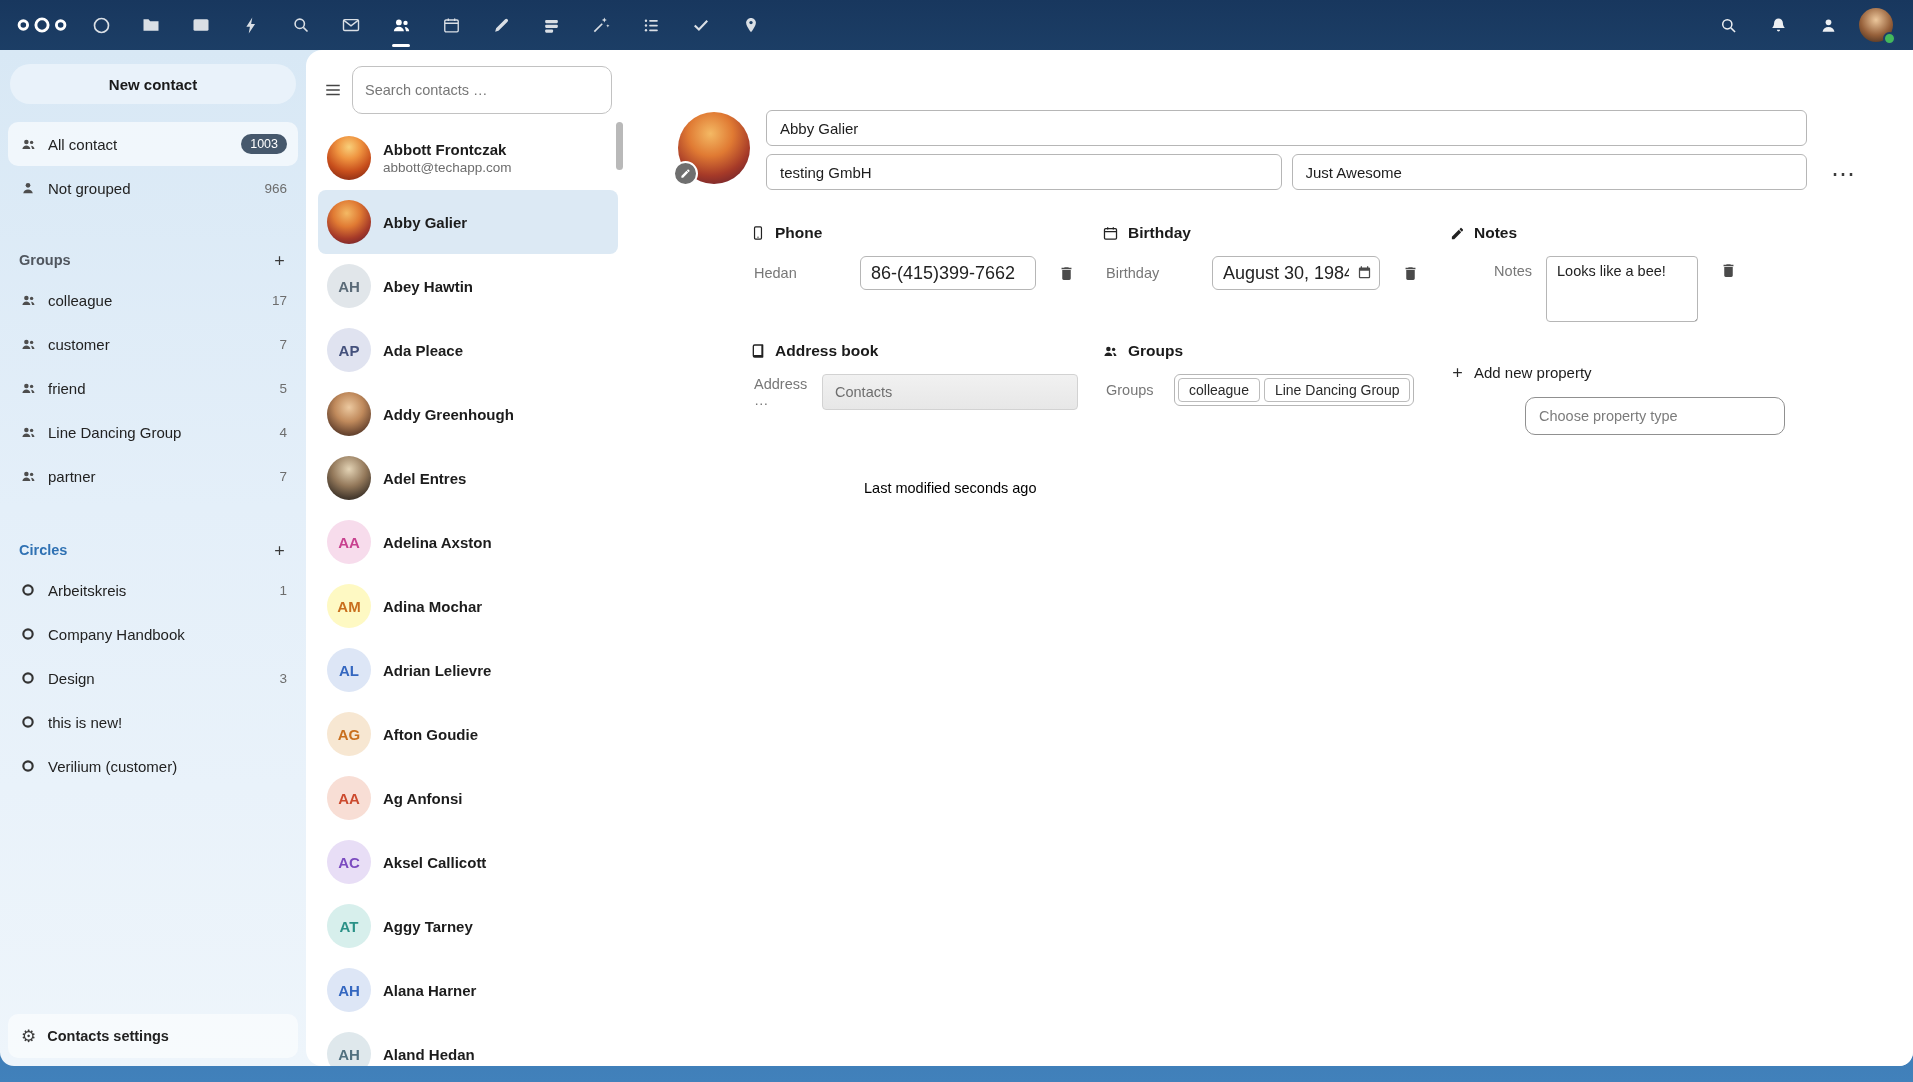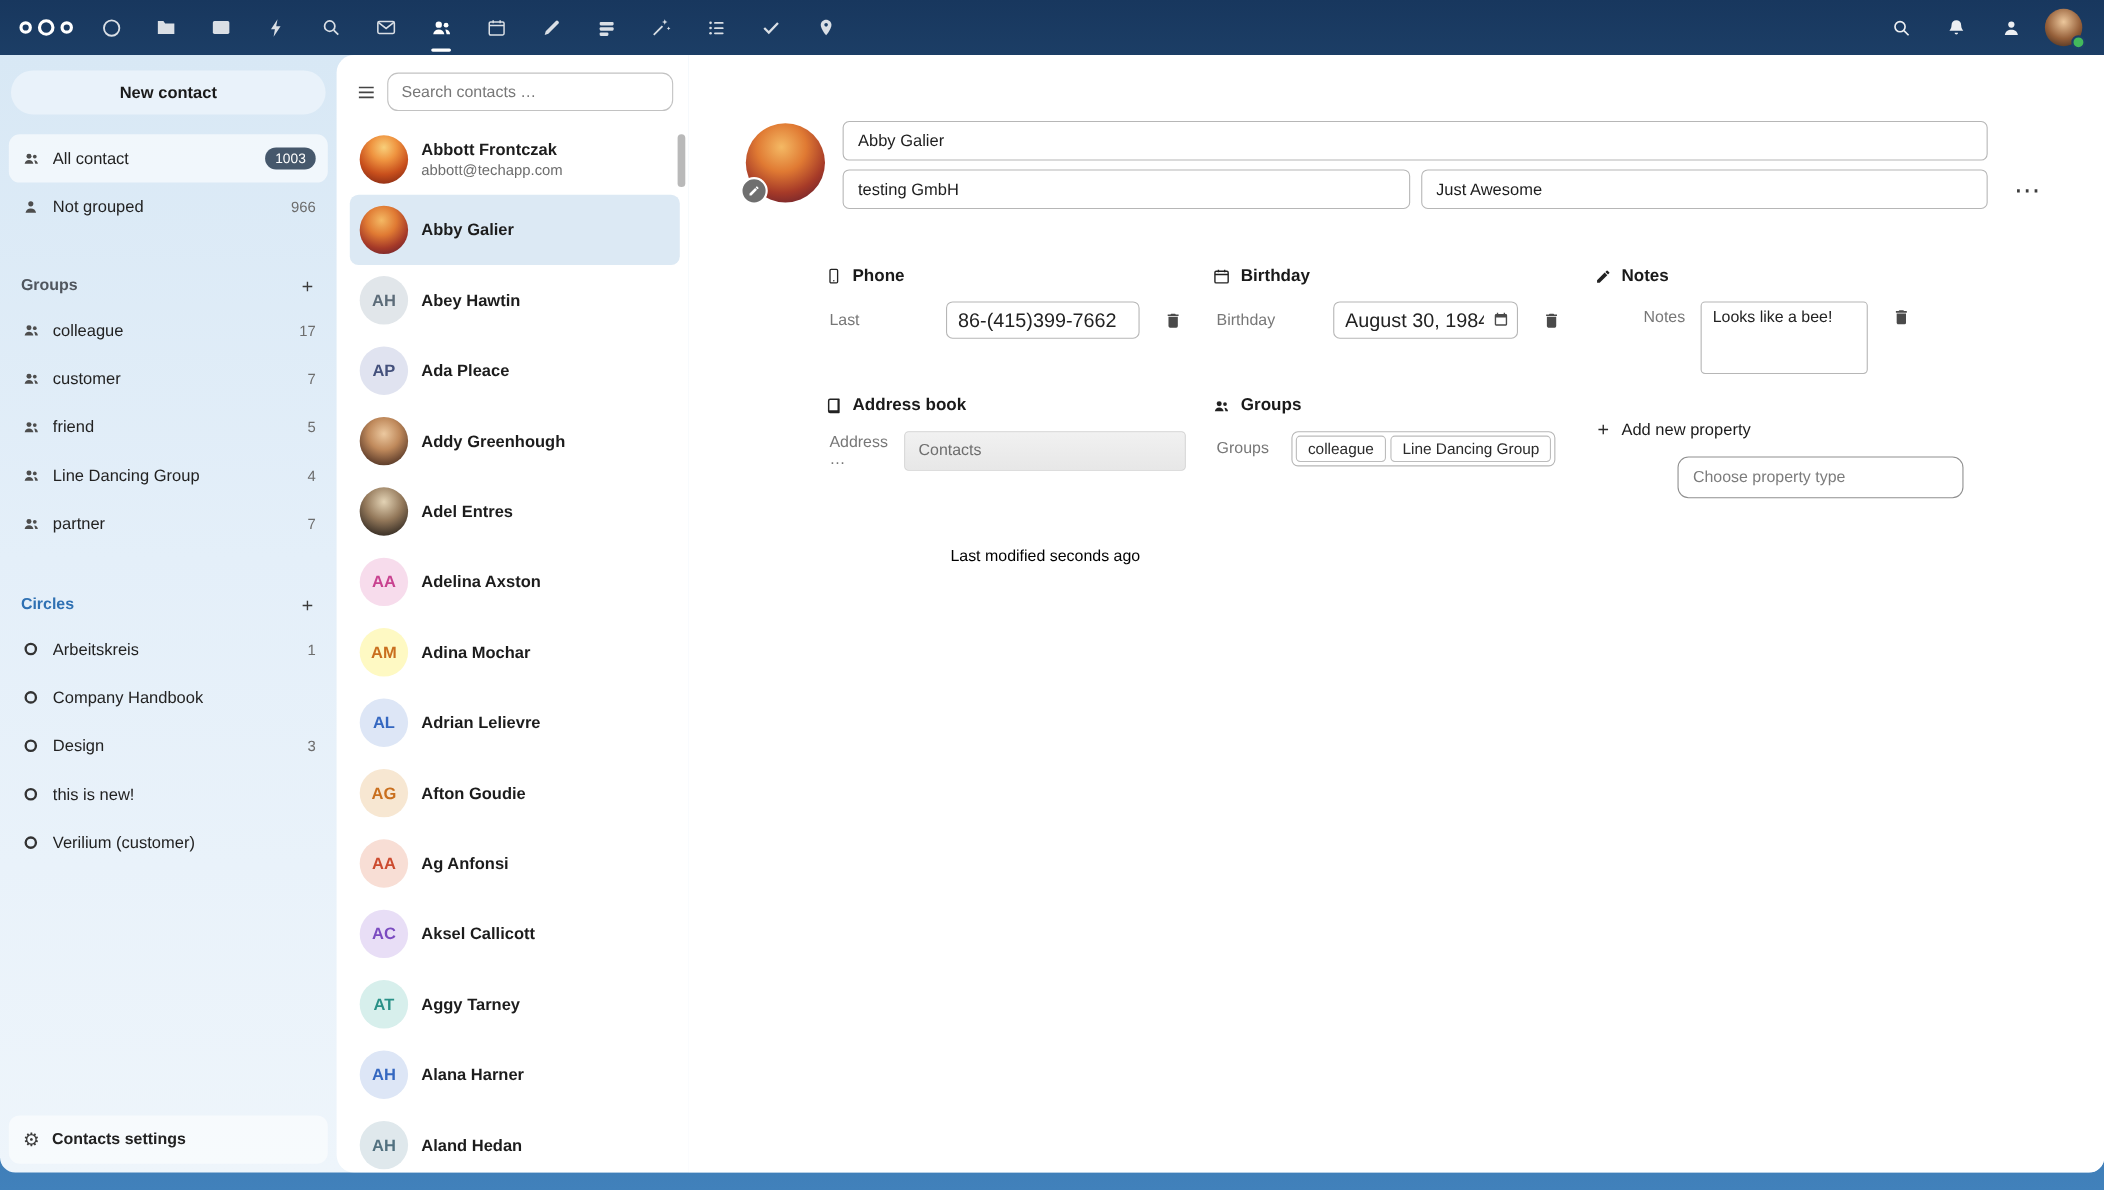--- a/index.html
+++ b/index.html
@@ -31,21 +31,21 @@
   .nav-count{margin-left:auto;font-size:13.5px;color:#6d6d6d}
   .badge{margin-left:auto;background:#46586c;color:#fff;font-size:12.5px;padding:3px 9px;border-radius:11px}
   .side-heading{display:flex;align-items:center;margin:42px 11px 10px;font-size:14.5px;font-weight:700;color:#50565e}
   .side-heading.circles{color:#2f71b3;margin-top:44px}
   .plus-btn{margin-left:auto;background:none;border:none;cursor:pointer;display:flex;align-items:center}
   .settings-row{margin-top:auto;display:flex;align-items:center;gap:11px;height:44px;padding:0 13px;background:rgba(255,255,255,.55);border-radius:10px;font-weight:700;font-size:14.5px;color:#222;cursor:pointer}
   .gear{font-size:17px;color:#3c3c3c;line-height:1}
   
   .list-panel{width:320px;flex:none;background:#fff;border-radius:16px 0 0 16px;padding:12px 8px 0 12px;position:relative}
   .list-header{display:flex;align-items:center;gap:10px;padding:4px 6px 12px 6px}
-  .search-input{flex:1;height:35px;border:1px solid #c2c2c2;border-radius:10px;padding:0 12px;font-size:14.5px;color:#6d28d9;outline:none;font-family:inherit}
+  .search-input{flex:1;height:48px;border:1px solid #c2c2c2;border-radius:10px;padding:0 12px;font-size:14.5px;color:#6d28d9;outline:none;font-family:inherit}
   .search-input::placeholder{color:#777}
   .contact-row{display:flex;align-items:center;gap:12px;height:64px;padding:0 9px;border-radius:8px;cursor:pointer}
   .contact-row.selected{background:#dce9f4}
   .c-avatar{width:44px;height:44px;border-radius:50%;flex:none;display:flex;align-items:center;justify-content:center;font-weight:700;font-size:15px}
   .c-texts{display:flex;flex-direction:column;gap:2px;min-width:0}
   .c-name{font-weight:700;font-size:15px;color:#1c1c1c;white-space:nowrap}
   .c-email{font-size:13.5px;color:#6d6d6d;white-space:nowrap}
   .scroll-thumb{position:absolute;right:3px;top:72px;width:7px;height:48px;border-radius:4px;background:#b9b9b9}
   
   .photo-abbott{background:radial-gradient(circle at 50% 25%,#f8cf7a 0%,#ef9440 30%,#c84f1c 62%,#6e1d12 100%)}
@@ -57,21 +57,21 @@
   .main{flex:1;background:#fff;position:relative;overflow:hidden}
   .main-header{display:flex;padding:60px 0 0 52px}
   .big-avatar{width:72px;height:72px;border-radius:50%;position:relative;flex:none;margin-top:2px;cursor:pointer}
   .edit-badge{position:absolute;left:-5px;bottom:-2px;width:25px;height:25px;border-radius:50%;background:#6f6f6f;border:2px solid #fff;display:flex;align-items:center;justify-content:center;cursor:pointer}
   .fields{flex:1;margin-left:16px;display:flex;flex-direction:column;gap:8px}
   .text-input{height:36px;border:1px solid #b6b6b6;border-radius:6px;padding:0 13px;font-size:15px;color:#1d1d1d;background:#fff;width:100%;outline:none;font-family:inherit}
   .row2{display:flex;gap:10px}
   .row2 .text-input{flex:1}
   .side-col{width:106px;flex:none}
   .dots-btn{margin:52px 0 0 24px;border:none;background:none;font-size:24px;color:#3c3c3c;cursor:pointer;line-height:1}
-  .properties{display:grid;grid-template-columns:352px 348px 1fr;padding-left:124px;margin-top:52px;row-gap:20px}
+  .properties{display:grid;grid-template-columns:352px 348px 1fr;padding-left:124px;margin-top:34px;row-gap:20px}
   .prop-head{display:flex;align-items:center;gap:9px;font-weight:700;font-size:15.5px;color:#1a1a1a;margin-bottom:14px}
   .prop-row{display:flex;align-items:center}
   .type-label{width:110px;font-size:14.5px;color:#777;flex:none;padding-left:4px}
   .type-label.narrow{width:72px}
   .type-label.right{width:96px;text-align:right;padding-right:14px}
   .small-input{height:34px;border:1px solid #b6b6b6;border-radius:6px;padding:0 10px;font-size:18px;color:#222;width:176px;outline:none;font-family:inherit}
   .bday-wrap{position:relative;width:168px}
   .bday-wrap .small-input{width:100%;padding-right:30px}
   .bday-cal{position:absolute;right:8px;top:9px;pointer-events:none}
   .trash-btn{margin-left:22px;background:none;border:none;color:#474747;cursor:pointer;display:flex;align-items:center}
@@ -504,21 +504,21 @@
         <div class="prop-head">
           <span>
               <svg width="16" height="16" viewBox="0 0 24 24">
                 <rect x="6.8" y="2.8" width="10.4" height="18.4" rx="1.6" fill="none" stroke="#222" stroke-width="1.8"></rect>
                 <circle cx="12" cy="18.2" r="1" fill="#222"></circle>
               </svg>
             </span>
           <span>Phone</span>
         </div>
         <div class="prop-row">
-          <span class="type-label">Last</span>
+          <span class="type-label">Hedan</span>
           <input class="small-input" value="86-(415)399-7662" style="">
           <button class="trash-btn">
               <svg width="17" height="17" viewBox="0 0 24 24">
                 <path fill="#4a4a4a" d="M6 19c0 1.1.9 2 2 2h8a2 2 0 0 0 2-2V7H6v12zM19 4h-3.5l-1-1h-5l-1 1H5v2h14V4z"></path>
               </svg>
             </button>
         </div>
       </div>
 
       <div class="prop">

